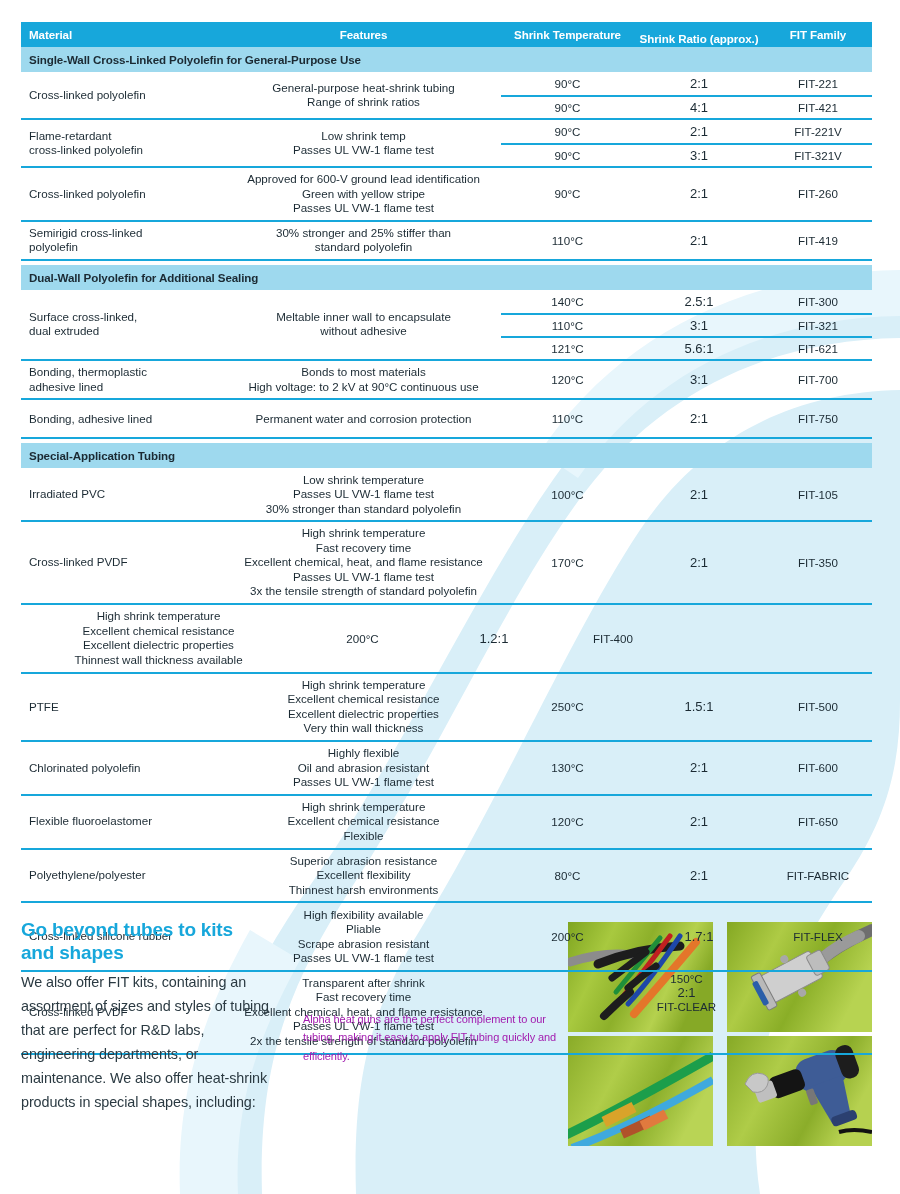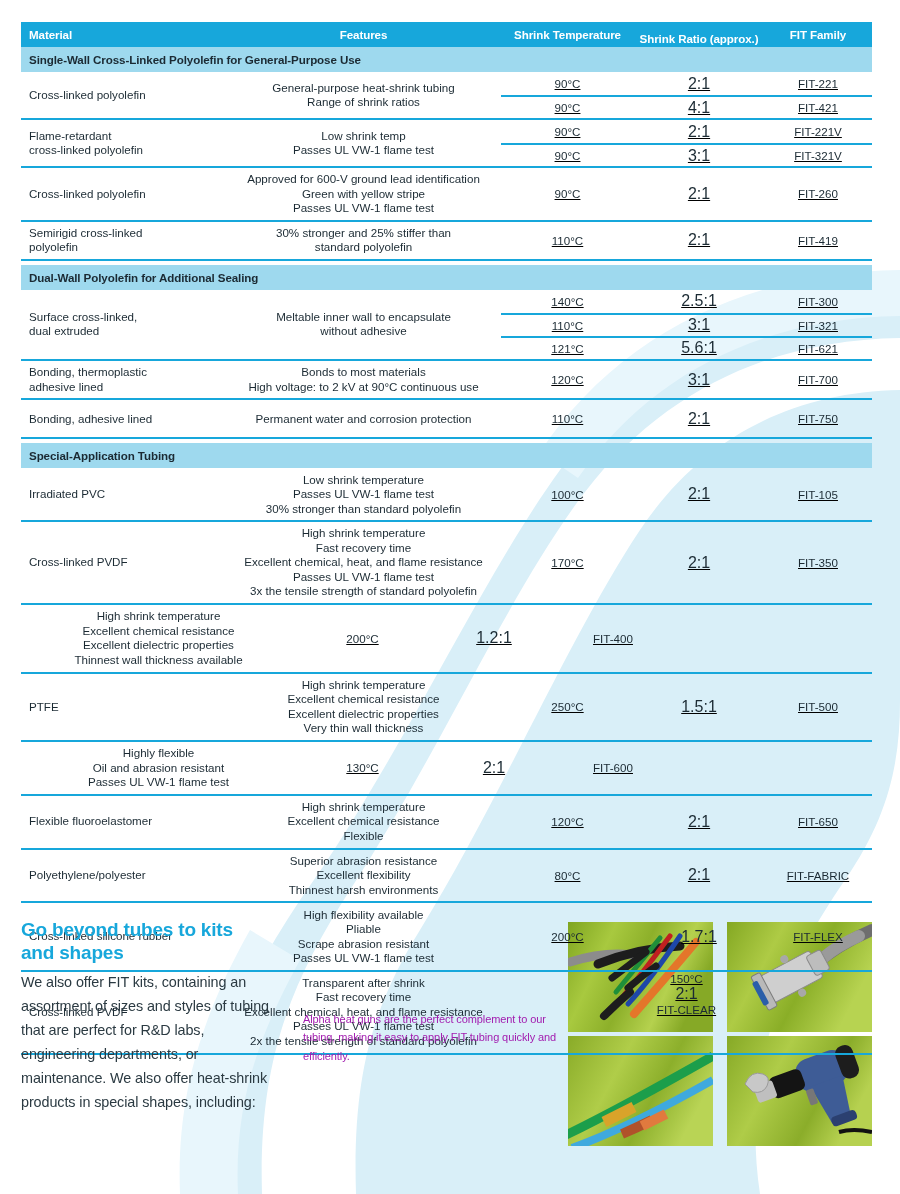--- a/index.html
+++ b/index.html
@@ -89,25 +89,24 @@
   .col-right {
     width: 371px;
     display: flex;
     flex-direction: column;
     justify-content: center;
   }
   .subrow {
     display: flex;
     align-items: center;
     flex: 1 1 auto;
-    text-decoration: underline;
   }
   .subrow + .subrow { border-top: 2.2px solid #17A7DB; }
   .sub-temp  { width: 133px; text-align: center; font-size: 11.6px; color: #1b2a33; }
-  .sub-ratio { width: 130px; text-align: center; font-size: 16px; color: #1b2a33; }
+  .sub-ratio { width: 130px; text-align: center; font-size: 13px; color: #1b2a33; }
   .sub-fam   { width: 108px; text-align: center; font-size: 11.6px; color: #1b2a33; }
 
   .hdr-material { width: 205px; padding-left: 8px; }
   .hdr-features { width: 275px; text-align: center; }
   .hdr-temp     { width: 133px; text-align: center; }
   .hdr-ratio    { width: 130px; text-align: center; margin-top: 8px; }
   .hdr-family   { width: 108px; text-align: center; }
 
   .feat-line { display: block; }
 
@@ -464,20 +463,25 @@
           </div>
           <div class="col-right">
             <div class="subrow" style="min-height: 23px;">
               <div class="sub-temp">250°C</div>
               <div class="sub-ratio">1.5:1</div>
               <div class="sub-fam">FIT-500</div>
             </div>
           </div>
         </div>
         <div class="grp" style="min-height: 53.8px;">
+          <div class="col-material">
+            <div>
+              <span class="feat-line">Chlorinated polyolefin</span>
+            </div>
+          </div>
           <div class="col-features">
             <span class="feat-line">Highly flexible</span>
             <span class="feat-line">Oil and abrasion resistant</span>
             <span class="feat-line">Passes UL VW-1 flame test</span>
           </div>
           <div class="col-right">
             <div class="subrow" style="min-height: 23px;">
               <div class="sub-temp">130°C</div>
               <div class="sub-ratio">2:1</div>
               <div class="sub-fam">FIT-600</div>

